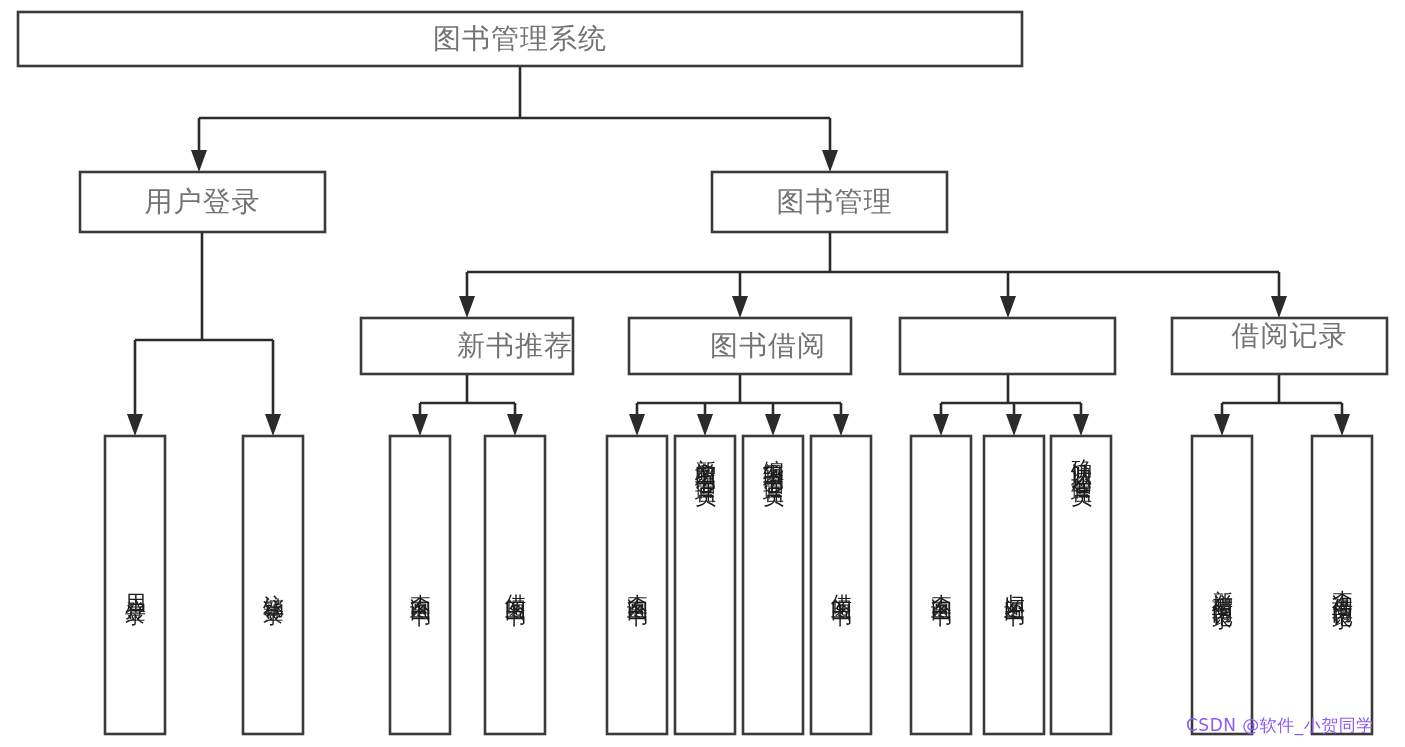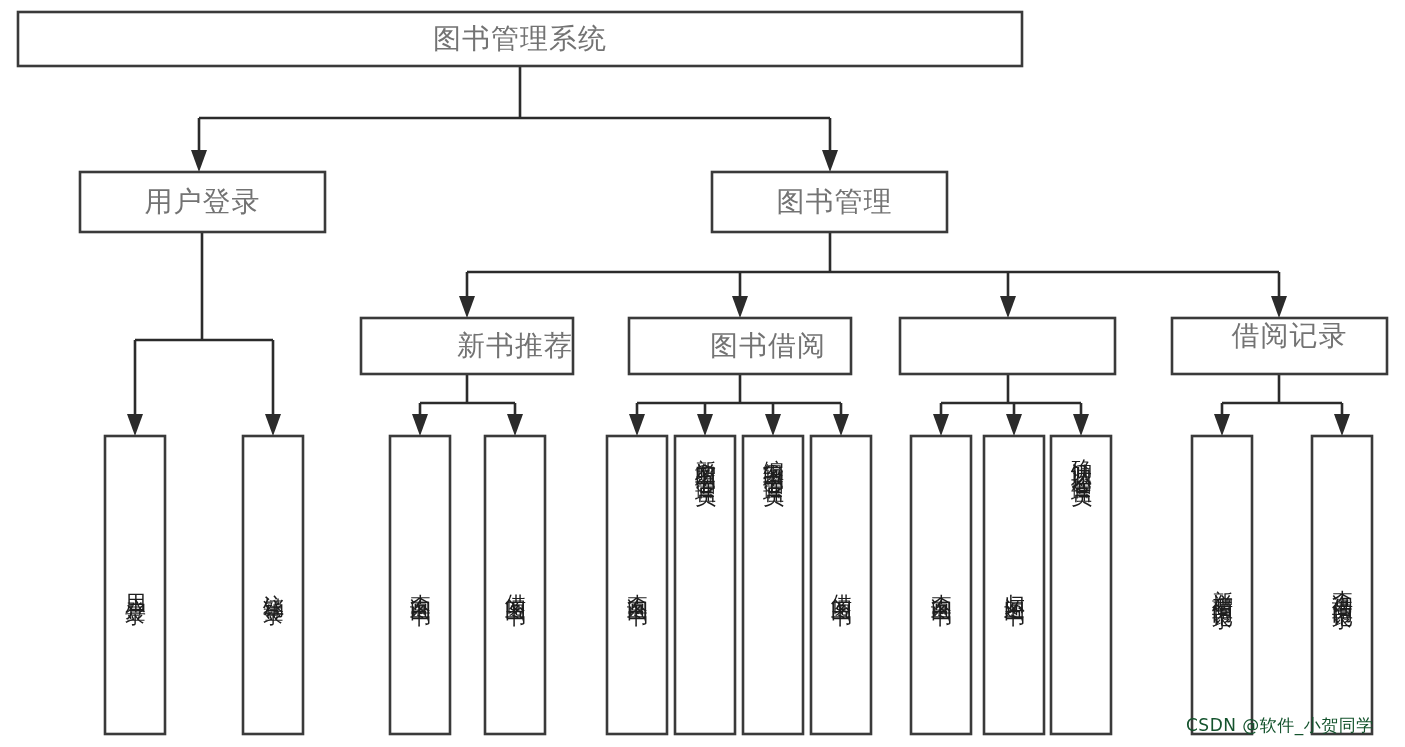--- a/index.html
+++ b/index.html
@@ -71,21 +71,21 @@
     color: #737373;
     letter-spacing: 1px;
     white-space: nowrap;
   }
   #watermark {
     position: absolute;
     left: 1186px;
     top: 714px;
     font-family: "DejaVu Sans", "Liberation Sans", sans-serif;
     font-size: 17px;
-    color: #14532d;
+    color: #8b5cf6;
     white-space: nowrap;
     letter-spacing: 0.5px;
   }
 </style>
 </head>
 <body>
 
 <div id="diagram-root">
 
   <svg class="flow" viewBox="0 0 1405 747">

